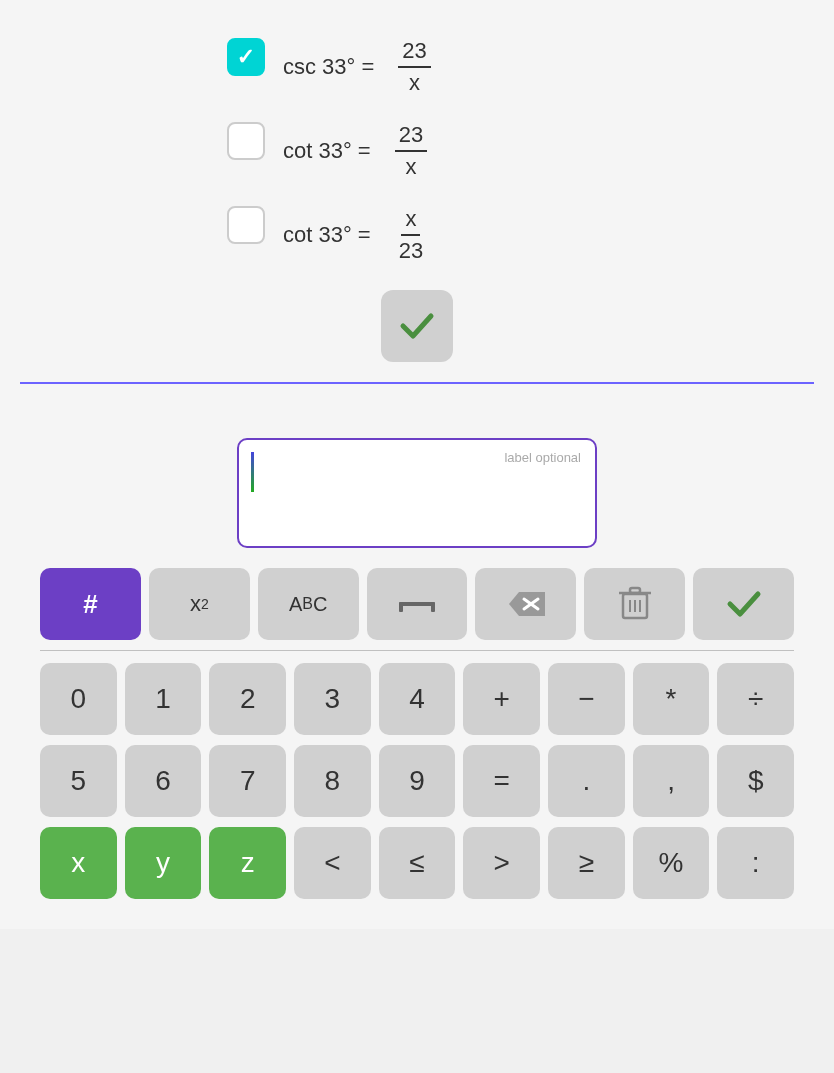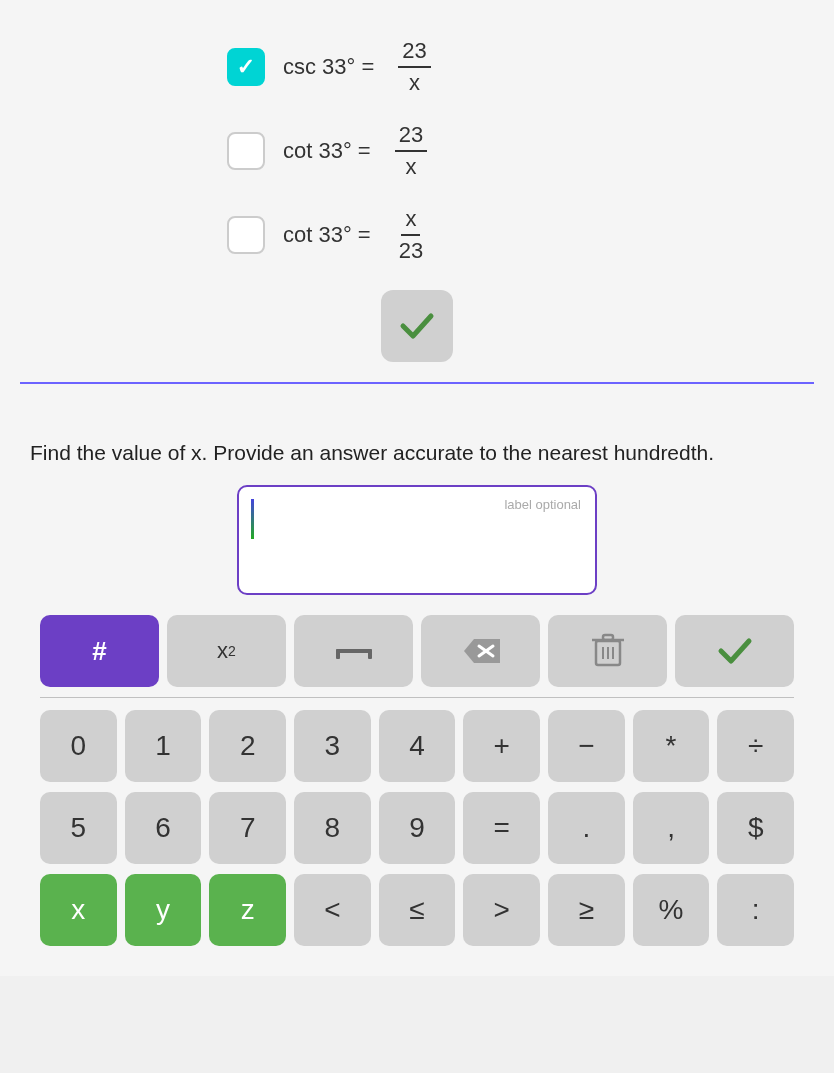--- a/index.html
+++ b/index.html
@@ -15,21 +15,20 @@
       background: #f5f5f5;
       padding: 30px 20px 20px;
       display: flex;
       flex-direction: column;
       align-items: center;
       gap: 10px;
     }
 
     .option-row {
       display: flex;
-      align-items: center;
       gap: 18px;
       width: 380px;
       padding: 8px 0;
     }
 
     .checkbox {
       width: 38px;
       height: 38px;
       border-radius: 8px;
       border: 2px solid #ccc;
@@ -267,32 +266,32 @@
   <div class="confirm-btn">
     <svg viewBox="0 0 40 40" fill="none" xmlns="http://www.w3.org/2000/svg">
       <polyline points="6,20 16,30 34,10" stroke="#4a8f3f" stroke-width="5" stroke-linecap="round" stroke-linejoin="round"></polyline>
     </svg>
   </div>
 
   <div class="divider-line"></div>
 </div>
 
 <div class="bottom-section">
-  <p class="question-text">Find the value of x. Provide an answer accurate to the nearest hundredth.</p>
 
   <div class="answer-input-box">
     <span class="input-placeholder">label optional</span>
     <div class="cursor-bar"></div>
   </div>
 
   <div class="keyboard-container">
 
     <div class="kb-row">
       <div class="kb-key active-purple symbol-mode">#</div>
       <div class="kb-key x2-key">x<span class="superscript">2</span></div>
+      <div class="kb-key abc-key" style="font-size:20px;">A<span style="font-size:16px;">B</span>C</div>
       <div class="kb-key space-key">
         <svg width="44" height="20" viewBox="0 0 44 20">
             <rect x="4" y="8" width="36" height="4" rx="2" fill="#666"></rect>
             <rect x="4" y="8" width="4" height="10" rx="1" fill="#666"></rect>
             <rect x="36" y="8" width="4" height="10" rx="1" fill="#666"></rect>
           </svg>
       </div>
       <div class="kb-key backspace-key">
         <svg width="42" height="32" viewBox="0 0 42 32">
             <polygon points="14,4 40,4 40,28 14,28 4,16" fill="#999" stroke="none"></polygon>

